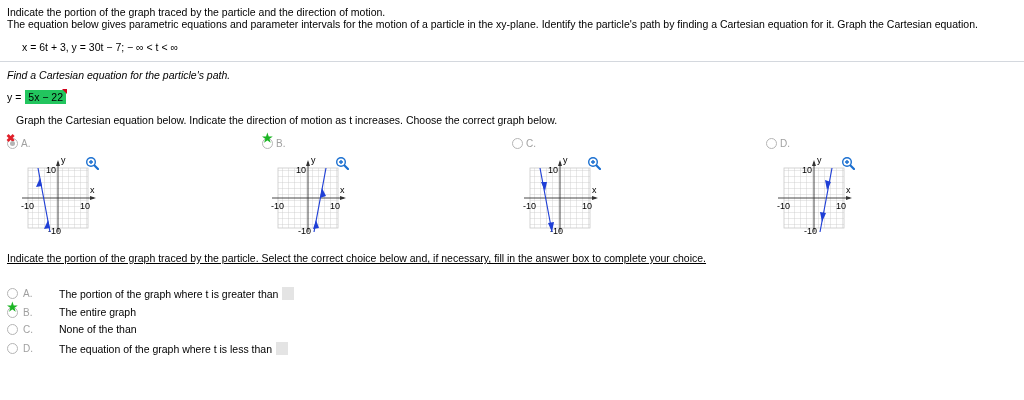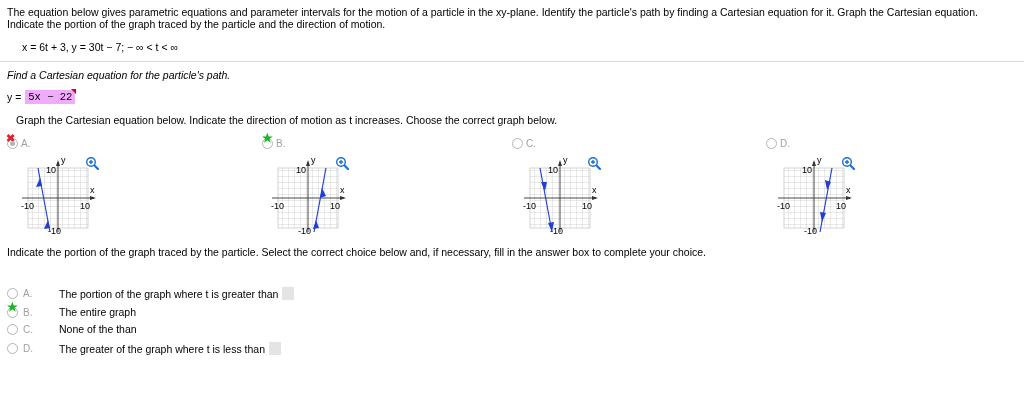--- a/index.html
+++ b/index.html
@@ -3,43 +3,43 @@
 <meta charset="utf-8">
 <style>
   html, body { margin:0; padding:0; }
   body { width:1024px; height:400px; background:#ffffff; font-family:"Liberation Sans", sans-serif; color:#000; position:relative; overflow:hidden; font-size:10.5px; }
   .abs { position:absolute; white-space:nowrap; }
   .intro { left:7px; top:6px; line-height:12px; }
   .eq { left:22px; top:41px;text-align:center; }
   .sep { left:0; top:61px; width:1024px; height:1px; background:#d4d8de; }
   .q1 { left:7px; top:69px;font-style:italic; }
   .ans-row { left:7px; top:90px; display:flex; align-items:center; }
-  .ans-box { background:#f0abfc; padding:1px 3px; margin-left:4px; position:relative;font-family:Liberation Mono, monospace; }
+  .ans-box { background:#22c55e; padding:1px 3px; margin-left:4px; position:relative; }
   .ans-box .flag { position:absolute; right:-1px; top:-1px; width:0; height:0; border-top:5px solid #d0021b; border-left:5px solid transparent; }
   .q2 { left:16px; top:114px; }
   .choice-lbl { top:138px; display:flex; align-items:center; color:#a0a0a0; font-size:10px; }
   .radio { width:9px; height:9px; border:1px solid #b5b5b5; border-radius:50%; display:inline-block; background:#fff; position:relative; margin-right:3px; }
   .radio.filled::after { content:""; position:absolute; left:2px; top:2px; width:5px; height:5px; border-radius:50%; background:#b5b5b5; }
   .mark { position:absolute; left:-2px; top:-7px; font-size:11px; font-weight:bold; }
   .mark.x { color:#e0202a; }
   .mark.star { color:#1bb524; left:-1px; top:-8px; font-size:12px; }
   .graph { top:152px; width:110px; height:90px; }
   .zoom-btn { position:absolute; width:14px; height:14px; }
-  .q3 { left:7px; top:246px; }
+  .q3 { left:7px; top:252px;text-decoration:underline; }
   .opt { left:7px; display:flex; align-items:center; }
   .opt .letter { color:#a0a0a0; width:14px; margin-left:2px; font-size:10px; }
   .opt .txt { margin-left:22px; }
   .blank { width:12px; height:13px; background:#e4e4e4; display:inline-block; margin-left:4px; vertical-align:middle; }
 </style>
 </head>
 <body>
 
 <div class="abs intro">
+  <div>Indicate the portion of the graph traced by the particle and the direction of motion.</div>
   <div>The equation below gives parametric equations and parameter intervals for the motion of a particle in the xy-plane. Identify the particle's path by finding a Cartesian equation for it. Graph the Cartesian equation.</div>
-  <div>Indicate the portion of the graph traced by the particle and the direction of motion.</div>
 </div>
 <div class="abs eq">x = 6t + 3, y = 30t − 7;  − ∞ &lt; t &lt; ∞</div>
 <div class="abs sep"></div>
 
 <div class="abs q1">Find a Cartesian equation for the particle's path.</div>
 <div class="abs ans-row">
   <span>y =</span>
   <span class="ans-box"><span>5x − 22</span><span class="flag"></span></span>
 </div>
 
@@ -190,15 +190,15 @@
   <span class="txt">The entire graph</span>
 </div>
 <div class="abs opt" style="top:323px;">
   <span class="radio"></span>
   <span class="letter">C.</span>
   <span class="txt">None of the than</span>
 </div>
 <div class="abs opt" style="top:342px;">
   <span class="radio"></span>
   <span class="letter">D.</span>
-  <span class="txt">The greater of the graph where t is less than</span>
+  <span class="txt">The equation of the graph where t is less than</span>
   <span class="blank"></span>
 </div>
 
 </body></html>

